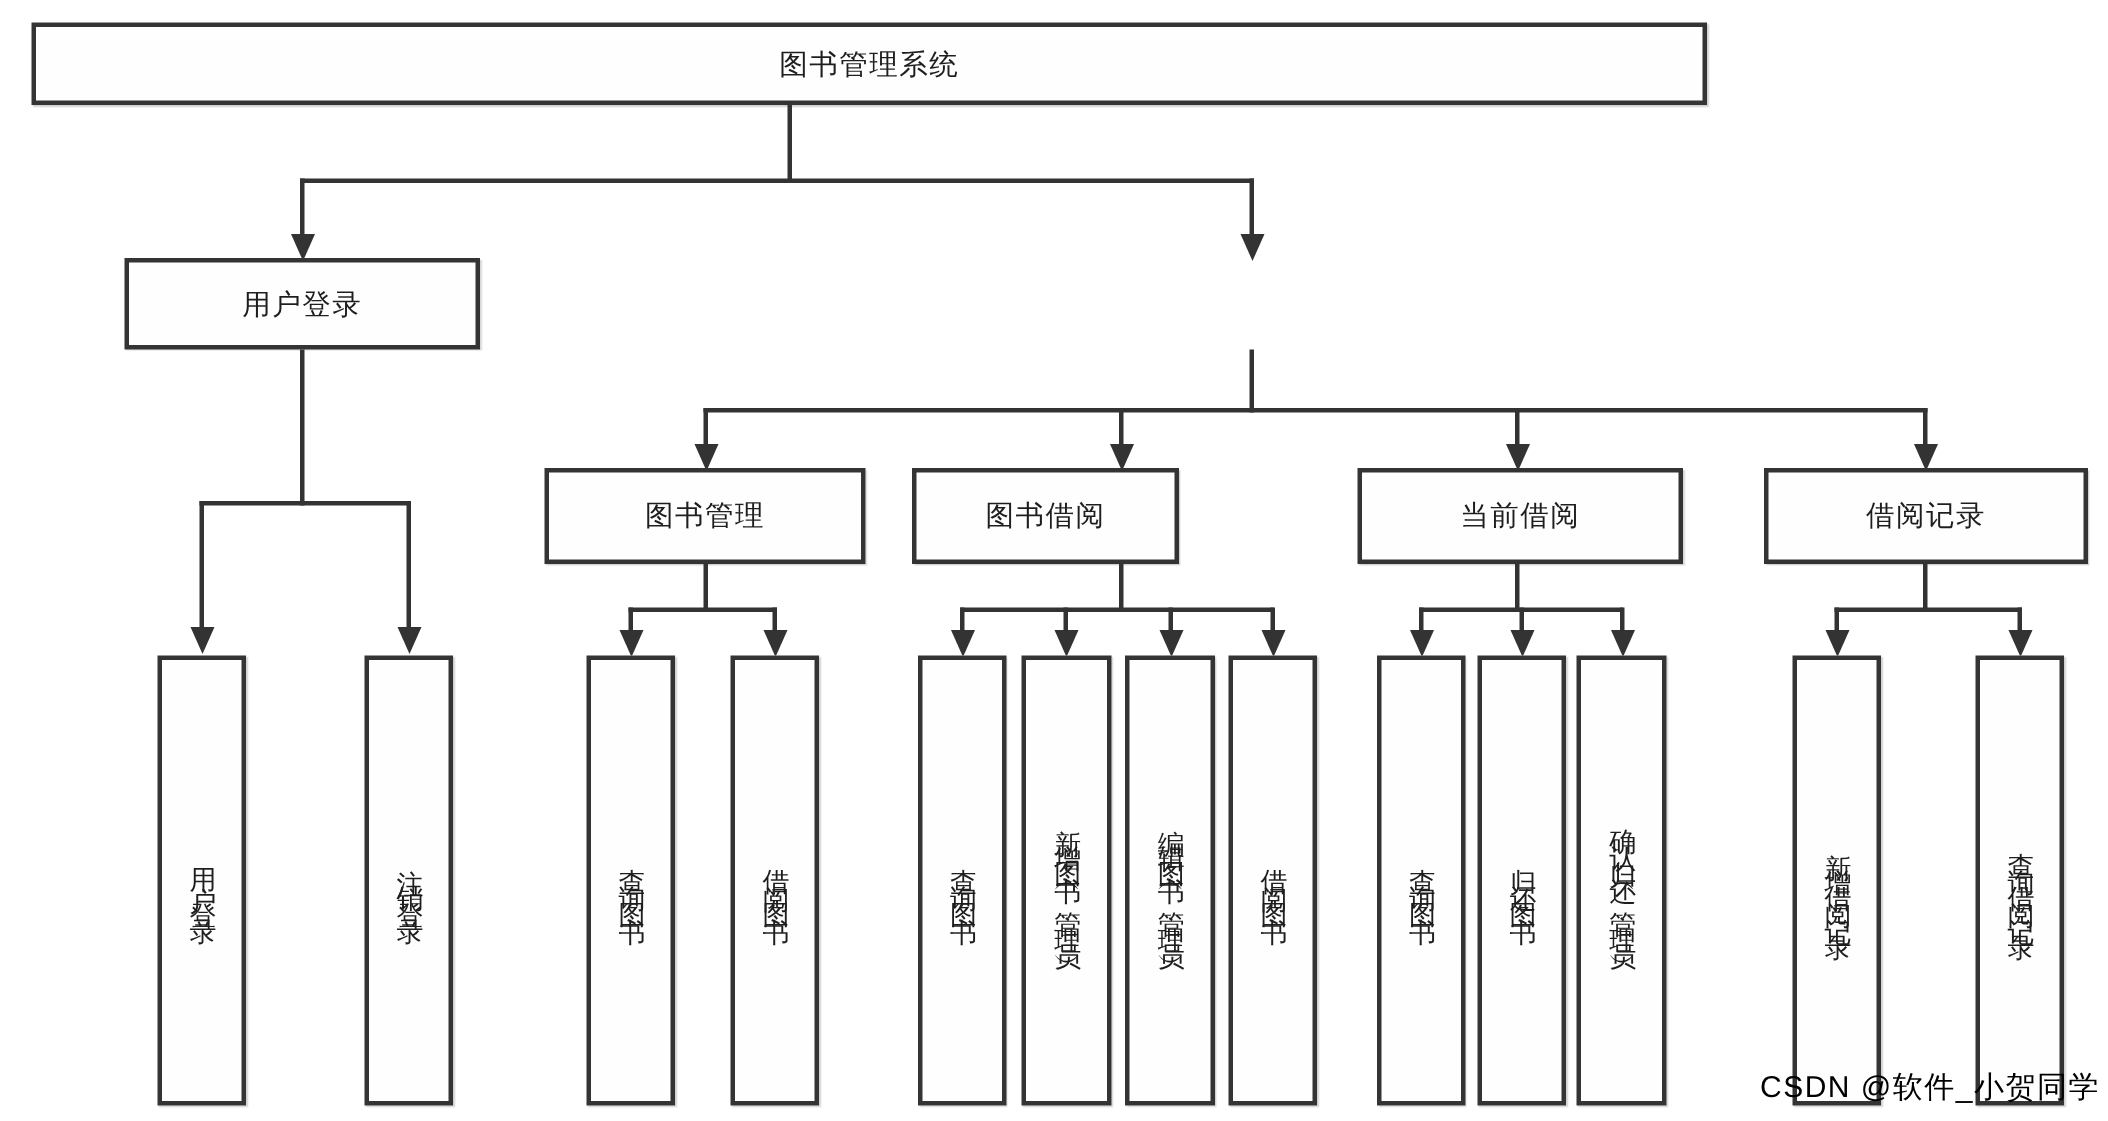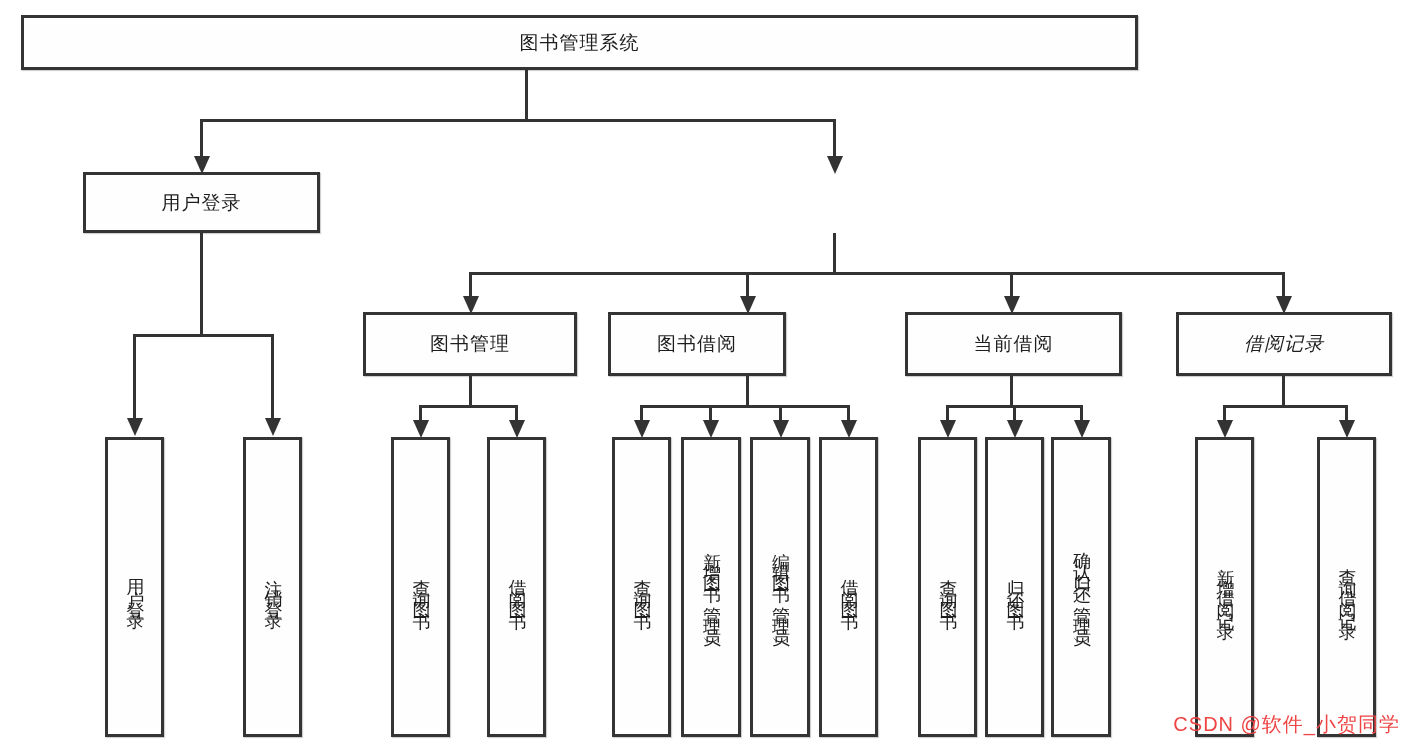--- a/index.html
+++ b/index.html
@@ -24,21 +24,21 @@
     writing-mode:vertical-rl;text-orientation:mixed;
     font-size:18px;line-height:1.1;letter-spacing:11px;white-space:nowrap;
   }
   
   .hline{position:absolute;height:3px;background:#333333;}
   .vline{position:absolute;width:3px;background:#333333;}
   .ah{position:absolute;width:0;height:0;
       border-left:8px solid transparent;border-right:8px solid transparent;
       border-top:18px solid #333333;}
   .watermark{
-    position:absolute;top:711px;right:5px;font-size:20px;color:#ef4444;
+    position:absolute;top:711px;right:5px;font-size:20px;color:#000000;
     letter-spacing:1px;z-index:5;white-space:nowrap;
   }
 </style>
 </head>
 <body>
 
 <div class="canvas">
 
   <div class="node" style="left:21px;top:15px;width:1117px;height:55px;">
     <span>图书管理系统</span>
@@ -75,21 +75,21 @@
 
   <div class="node" style="left:363px;top:312px;width:214px;height:64px;">
     <span>图书管理</span>
   </div>
   <div class="node" style="left:608px;top:312px;width:178px;height:64px;">
     <span>图书借阅</span>
   </div>
   <div class="node" style="left:889px;top:312px;width:217px;height:64px;margin-left:16px;">
     <span>当前借阅</span>
   </div>
-  <div class="node" style="left:1176px;top:312px;width:216px;height:64px;font-style:italic;">
+  <div class="node" style="left:1176px;top:312px;width:216px;height:64px;">
     <span>借阅记录</span>
   </div>
 
   <div class="vline" style="left:469px;top:376px;height:32px;"></div>
   <div class="hline" style="left:419px;top:405px;width:99px;"></div>
   <div class="vline" style="left:419px;top:405px;height:17px;"></div>
   <div class="ah" style="left:413px;top:420px;"></div>
   <div class="vline" style="left:515px;top:405px;height:17px;"></div>
   <div class="ah" style="left:509px;top:420px;"></div>
 

